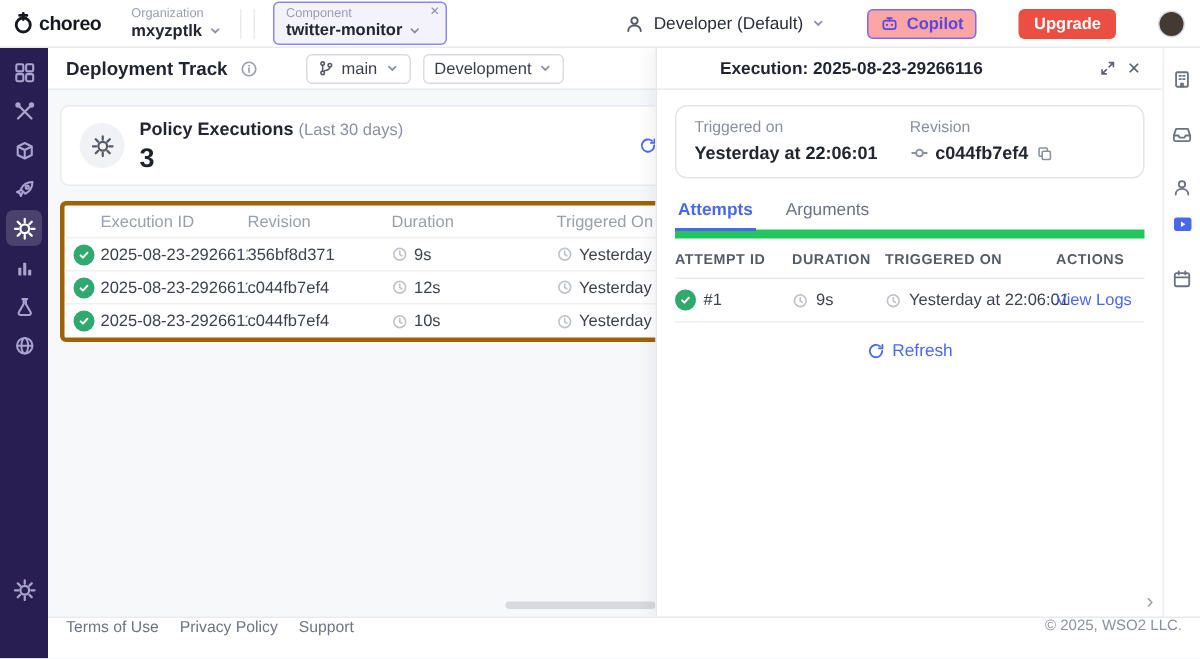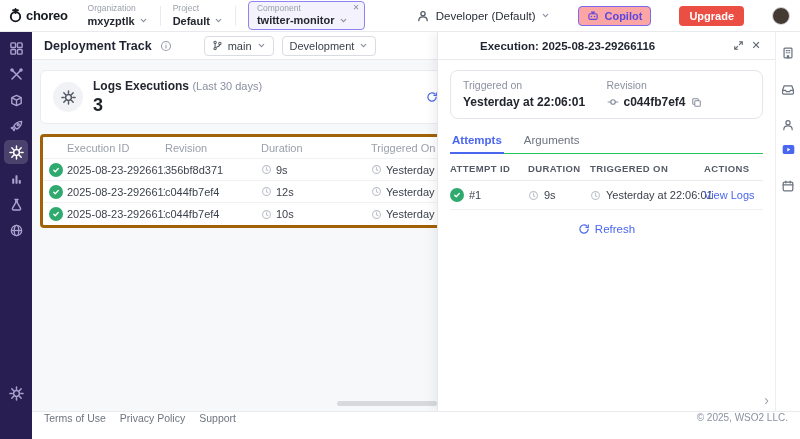--- a/index.html
+++ b/index.html
@@ -83,21 +83,21 @@
   .icon-btn { color:#5c6270; display:flex; align-items:center; justify-content:center; width:18px; height:18px; cursor:pointer; }
   .close-x { font-size:11px; color:#5c6270; }
   .drawer-body { position:relative; padding:10px 12px; height:calc(100% - 28px); }
   .info-card { border:1px solid #e3e5ea; border-radius:8px; display:flex; padding:8px 12px 9px; }
   .info-col { flex:1; }
   .info-label { font-size:10.5px; color:#8a90a0; margin-bottom:4px; }
   .info-value { font-size:12px; font-weight:700; color:#23262e; }
   .rev-row { display:flex; align-items:center; gap:5px; font-size:12px; font-weight:700; color:#23262e; }
   .muted-icon { color:#8a90a0; display:flex; }
 
-  .tabs { display:flex; gap:18px; margin-top:12px; border-bottom:1px solid #22c55e; }
+  .tabs { display:flex; gap:18px; margin-top:12px; border-bottom:6px solid #22c55e; }
   .tab { font-size:11.5px; padding:3px 2px 6px; color:#6b7280; cursor:pointer; }
   .tab.active { color:#4a67f0; font-weight:700; border-bottom:2px solid #4a67f0; margin-bottom:-1px; }
 
   .att-head { display:grid; grid-template-columns:78px 62px 114px 1fr; font-size:9.5px; font-weight:700;
               letter-spacing:.4px; color:#555b66; padding:9px 0 6px; border-bottom:1px solid #e8eaee; }
   .att-row { display:grid; grid-template-columns:78px 62px 114px 1fr; align-items:center; font-size:11px;
              padding:7px 0; border-bottom:1px solid #eef0f3; }
   .att-cell { display:flex; align-items:center; gap:5px; color:#3d424d; white-space:nowrap; }
   .link { color:#4a67f0; cursor:pointer; }
   .drawer-refresh { margin-top:13px; display:flex; align-items:center; justify-content:center; gap:5px;
@@ -134,31 +134,20 @@
         <span>mxyzptlk</span>
         <span>
           <svg width="9" height="9" viewBox="0 0 16 16" fill="none" stroke="#8a90a0" stroke-width="2" stroke-linecap="round">
               <path d="M4 6l4 4 4-4"></path>
             </svg>
         </span>
       </span>
     </div>
     <div class="vdiv"></div>
 
-    <div class="sel">
-      <span class="sel-label">Project</span>
-      <span class="sel-value">
-        <span>Default</span>
-        <span>
-          <svg width="9" height="9" viewBox="0 0 16 16" fill="none" stroke="#8a90a0" stroke-width="2" stroke-linecap="round">
-              <path d="M4 6l4 4 4-4"></path>
-            </svg>
-        </span>
-      </span>
-    </div>
     <div class="vdiv"></div>
 
     <div class="component-chip">
       <span class="chip-close">✕</span>
       <div class="sel" style="padding:0;">
         <span class="sel-label">Component</span>
         <span class="sel-value">
           <span>twitter-monitor</span>
           <span>
             <svg width="9" height="9" viewBox="0 0 16 16" fill="none" stroke="#8a90a0" stroke-width="2" stroke-linecap="round">
@@ -320,21 +309,21 @@
 
       <section class="summary-card">
         <div class="gear-circle">
           <svg width="15" height="15" viewBox="0 0 16 16" fill="none" stroke="currentColor" stroke-width="1.6" stroke-linecap="round">
             <circle cx="8" cy="8" r="3.1"></circle>
             <path d="M8 1v2.4M8 12.6V15M1 8h2.4M12.6 8H15M3 3l1.7 1.7M11.3 11.3L13 13M13 3l-1.7 1.7M4.7 11.3L3 13"></path>
           </svg>
         </div>
         <div>
           <div class="summary-title-row">
-            <span>Logs Executions</span>
+            <span>Policy Executions</span>
             <span class="summary-sub">(Last 30 days)</span>
           </div>
           <div class="summary-count">3</div>
         </div>
         <div class="summary-refresh">
           <span>
             <svg width="12" height="12" viewBox="0 0 16 16" fill="none" stroke="#4a67f0" stroke-width="1.6" stroke-linecap="round">
               <path d="M13.5 8A5.5 5.5 0 1 1 11.6 3.9"></path>
                 <path d="M13.7 2.6v3.1h-3.1"></path>
             </svg>

